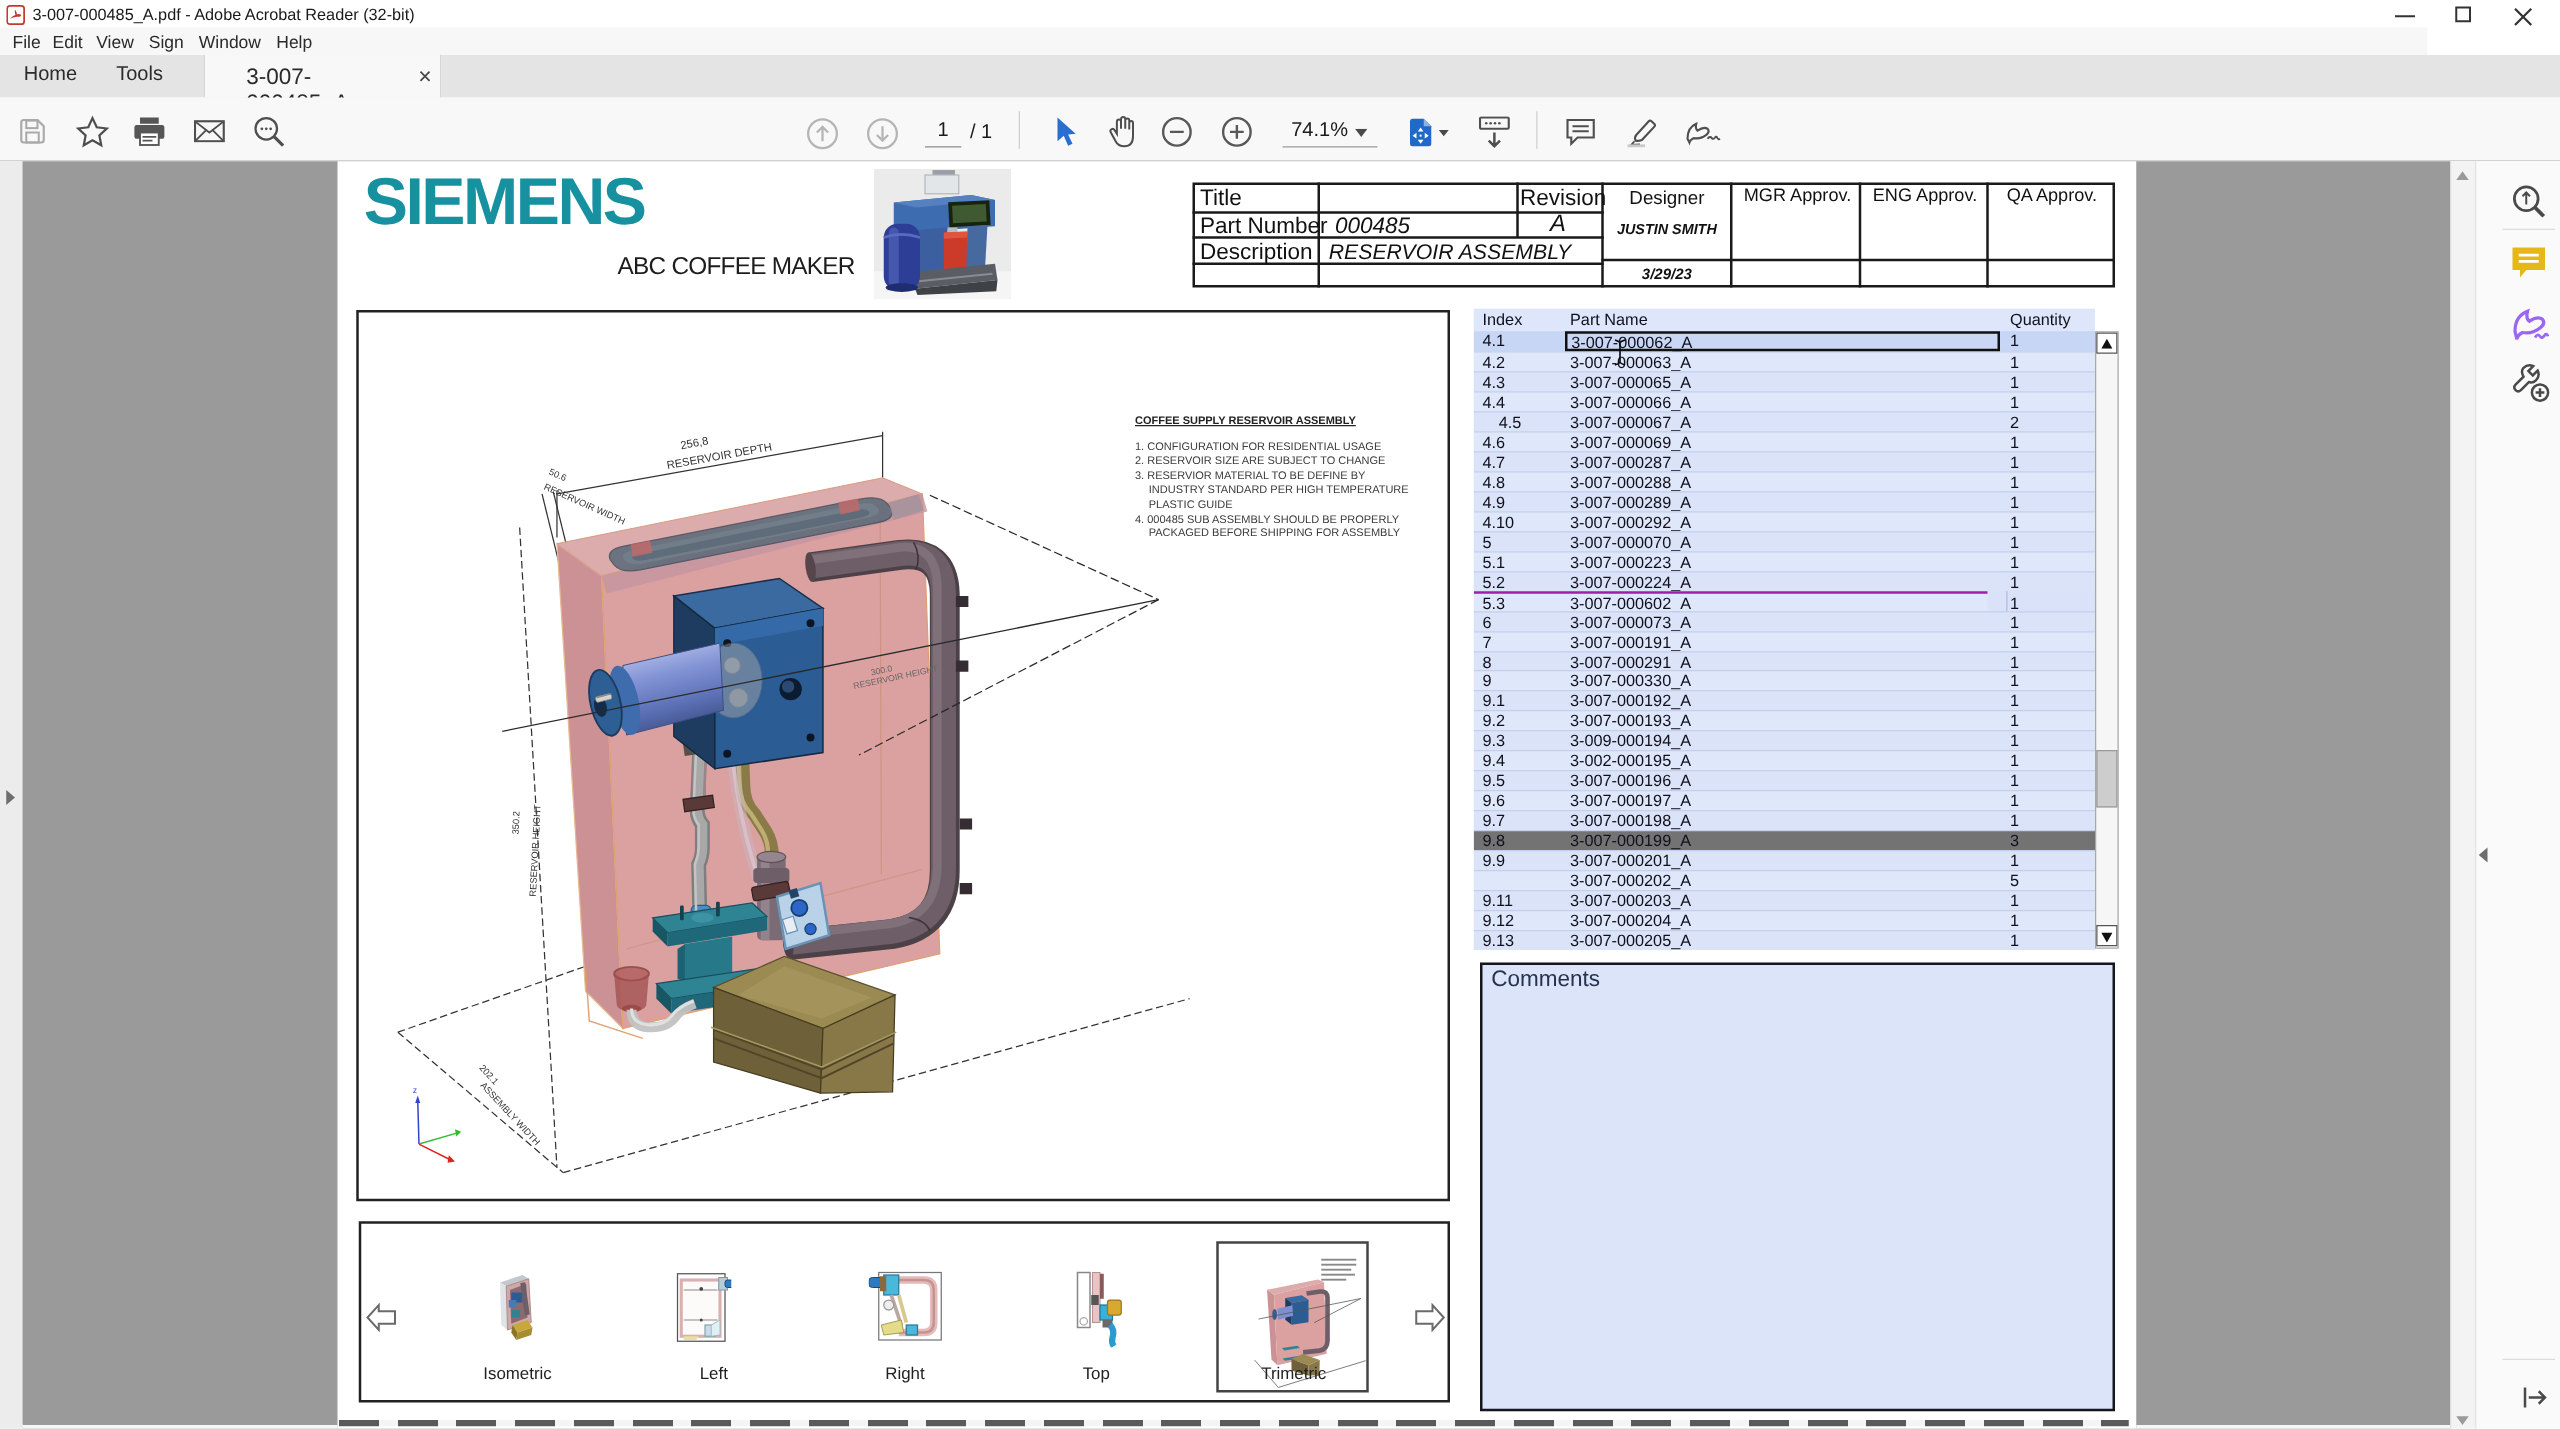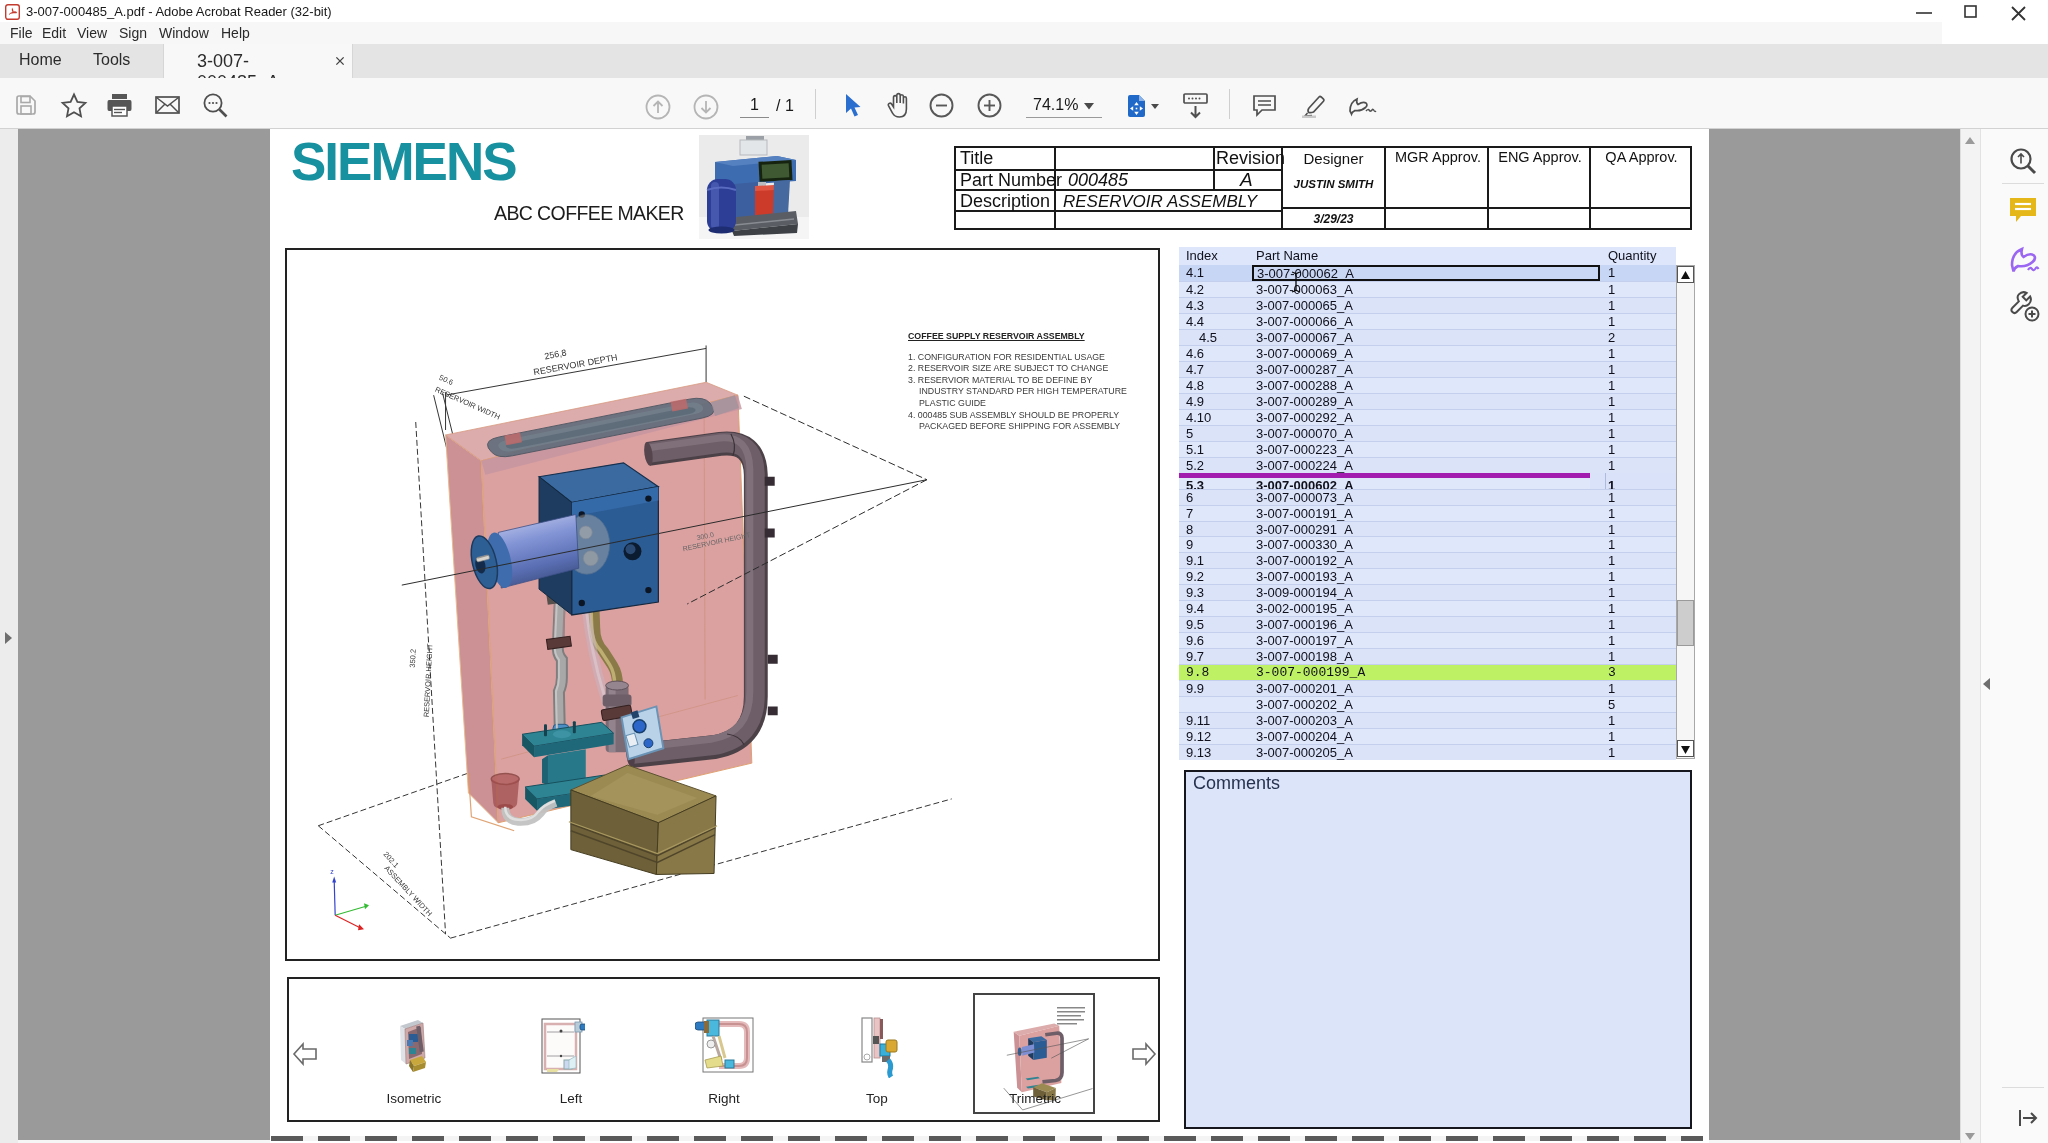--- a/index.html
+++ b/index.html
@@ -484,21 +484,21 @@
   <div class="abs" style="left:0;top:176px;width:497px;height:16px;background:#dfe7fa;border-top:1px solid #c3cfec;">
         <span class="abs" style="left:7px;top:0;">5.1</span>
         <span class="abs" style="left:77px;top:0;">3-007-000223_A</span>
         <span class="abs" style="left:429px;top:0;">1</span>
       </div>
   <div class="abs" style="left:0;top:192px;width:497px;height:16px;background:#dae3f8;border-top:1px solid #c3cfec;">
         <span class="abs" style="left:7px;top:0;">5.2</span>
         <span class="abs" style="left:77px;top:0;">3-007-000224_A</span>
         <span class="abs" style="left:429px;top:0;">1</span>
       </div>
-  <div class="abs" style="left:0;top:208px;width:411px;height:16px;background:#dfe7fa;border-top:5px solid #a21caf;font-weight:bold;">
+  <div class="abs" style="left:0;top:208px;width:411px;height:16px;background:#dfe7fa;border-top:2px solid #a21caf;">
         <span class="abs" style="left:7px;top:0;">5.3</span>
         <span class="abs" style="left:77px;top:0;">3-007-000602_A</span>
         <span class="abs" style="left:429px;top:0;">1</span>
       </div>
   <div class="abs" style="left:0;top:224px;width:497px;height:16px;background:#dae3f8;border-top:1px solid #c3cfec;">
         <span class="abs" style="left:7px;top:0;">6</span>
         <span class="abs" style="left:77px;top:0;">3-007-000073_A</span>
         <span class="abs" style="left:429px;top:0;">1</span>
       </div>
   <div class="abs" style="left:0;top:240px;width:497px;height:16px;background:#dfe7fa;border-top:1px solid #c3cfec;">
@@ -544,21 +544,21 @@
   <div class="abs" style="left:0;top:367px;width:497px;height:16px;background:#dfe7fa;border-top:1px solid #c3cfec;">
         <span class="abs" style="left:7px;top:0;">9.6</span>
         <span class="abs" style="left:77px;top:0;">3-007-000197_A</span>
         <span class="abs" style="left:429px;top:0;">1</span>
       </div>
   <div class="abs" style="left:0;top:383px;width:497px;height:16px;background:#dae3f8;border-top:1px solid #c3cfec;">
         <span class="abs" style="left:7px;top:0;">9.7</span>
         <span class="abs" style="left:77px;top:0;">3-007-000198_A</span>
         <span class="abs" style="left:429px;top:0;">1</span>
       </div>
-  <div class="abs" style="left:0;top:399px;width:497px;height:16px;background:#bef264;border-top:1px solid #c3cfec;font-family:Liberation Mono, monospace;">
+  <div class="abs" style="left:0;top:399px;width:497px;height:16px;background:#737373;border-top:1px solid #c3cfec;">
         <span class="abs" style="left:7px;top:0;">9.8</span>
         <span class="abs" style="left:77px;top:0;">3-007-000199_A</span>
         <span class="abs" style="left:429px;top:0;">3</span>
       </div>
   <div class="abs" style="left:0;top:415px;width:497px;height:16px;background:#dae3f8;border-top:1px solid #c3cfec;">
         <span class="abs" style="left:7px;top:0;">9.9</span>
         <span class="abs" style="left:77px;top:0;">3-007-000201_A</span>
         <span class="abs" style="left:429px;top:0;">1</span>
       </div>
   <div class="abs" style="left:0;top:431px;width:497px;height:16px;background:#dfe7fa;border-top:1px solid #c3cfec;">

